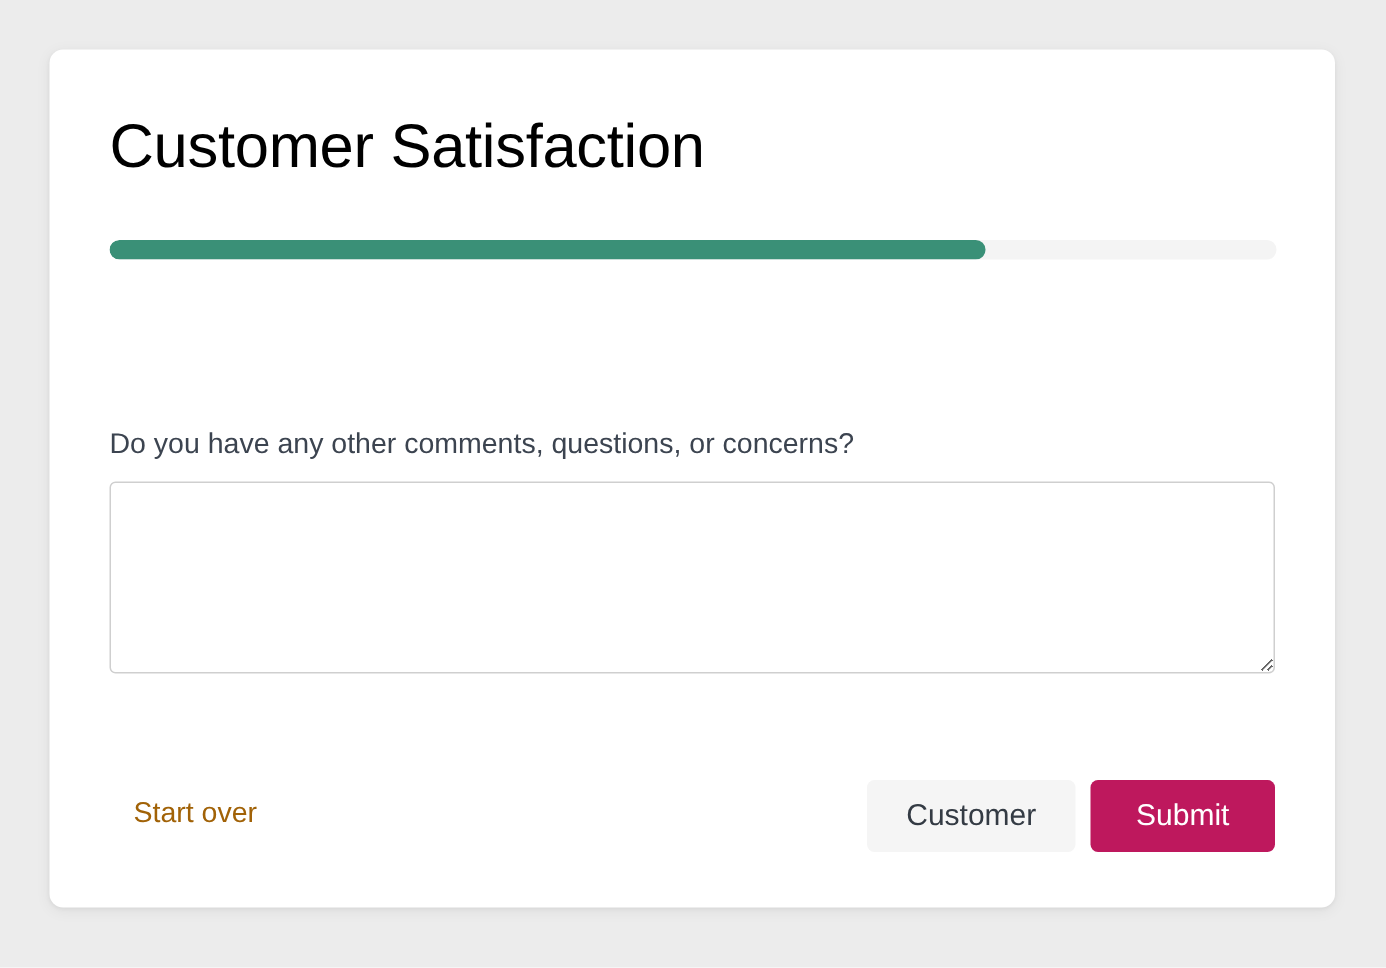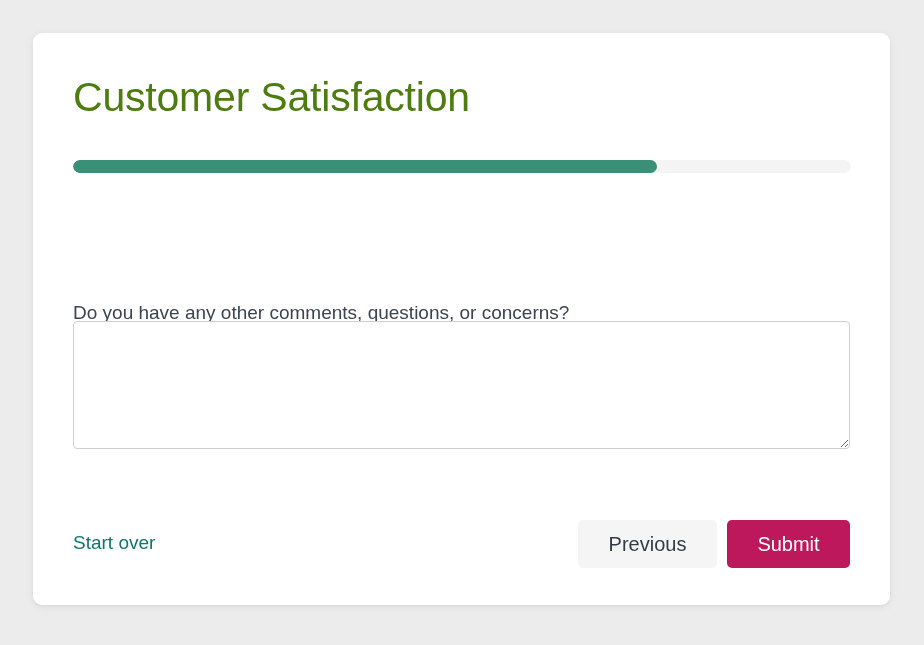--- a/index.html
+++ b/index.html
@@ -44,21 +44,21 @@
   }
 
   .survey-title {
     position: absolute;
     left: 0;
     top: 40px;
     margin: 0;
     font-size: 41px;
     font-weight: 400;
     line-height: 1.2;
-    color: #4d7c0f;
+    color: #000000;
     letter-spacing: -0.2px;
     white-space: nowrap;
   }
 
   .progress-track {
     position: absolute;
     left: 0;
     top: 127px;
     width: 778px;
     height: 13px;
@@ -84,21 +84,21 @@
     font-weight: 400;
     line-height: 1.2;
     color: #414a52;
     letter-spacing: -0.1px;
     white-space: nowrap;
   }
 
   .question-label {
     position: absolute;
     left: 0;
-    top: 268px;
+    top: 252px;
     margin: 0;
     font-size: 19px;
     font-weight: 400;
     line-height: 1.3;
     color: #3c4450;
     white-space: nowrap;
   }
 
   .comment-textarea {
     position: absolute;
@@ -123,25 +123,25 @@
   .footer-row {
     position: absolute;
     left: 0;
     right: 0;
     top: 487px;
     height: 48px;
   }
 
   .start-over-link {
     position: absolute;
-    left: 0;
+    left: 16px;
     top: 12px;
     font-size: 19px;
     line-height: 1.2;
-    color: #0f766e;
+    color: #a16207;
     text-decoration: none;
     cursor: pointer;
     white-space: nowrap;
   }
 
   .button-group {
     position: absolute;
     right: 0;
     top: 0;
     display: flex;
@@ -191,20 +191,20 @@
 
 
       <p class="question-label">Do you have any other comments, questions, or concerns?</p>
 
       <textarea class="comment-textarea" placeholder="" style=""></textarea>
 
       <div class="footer-row">
         <a class="start-over-link" href="#">Start over</a>
 
         <div class="button-group">
-          <button class="btn btn-secondary">Previous</button>
+          <button class="btn btn-secondary">Customer</button>
           <button class="btn btn-primary">Submit</button>
         </div>
       </div>
 
     </div>
   </div>
 </div>
 
 </body></html>

